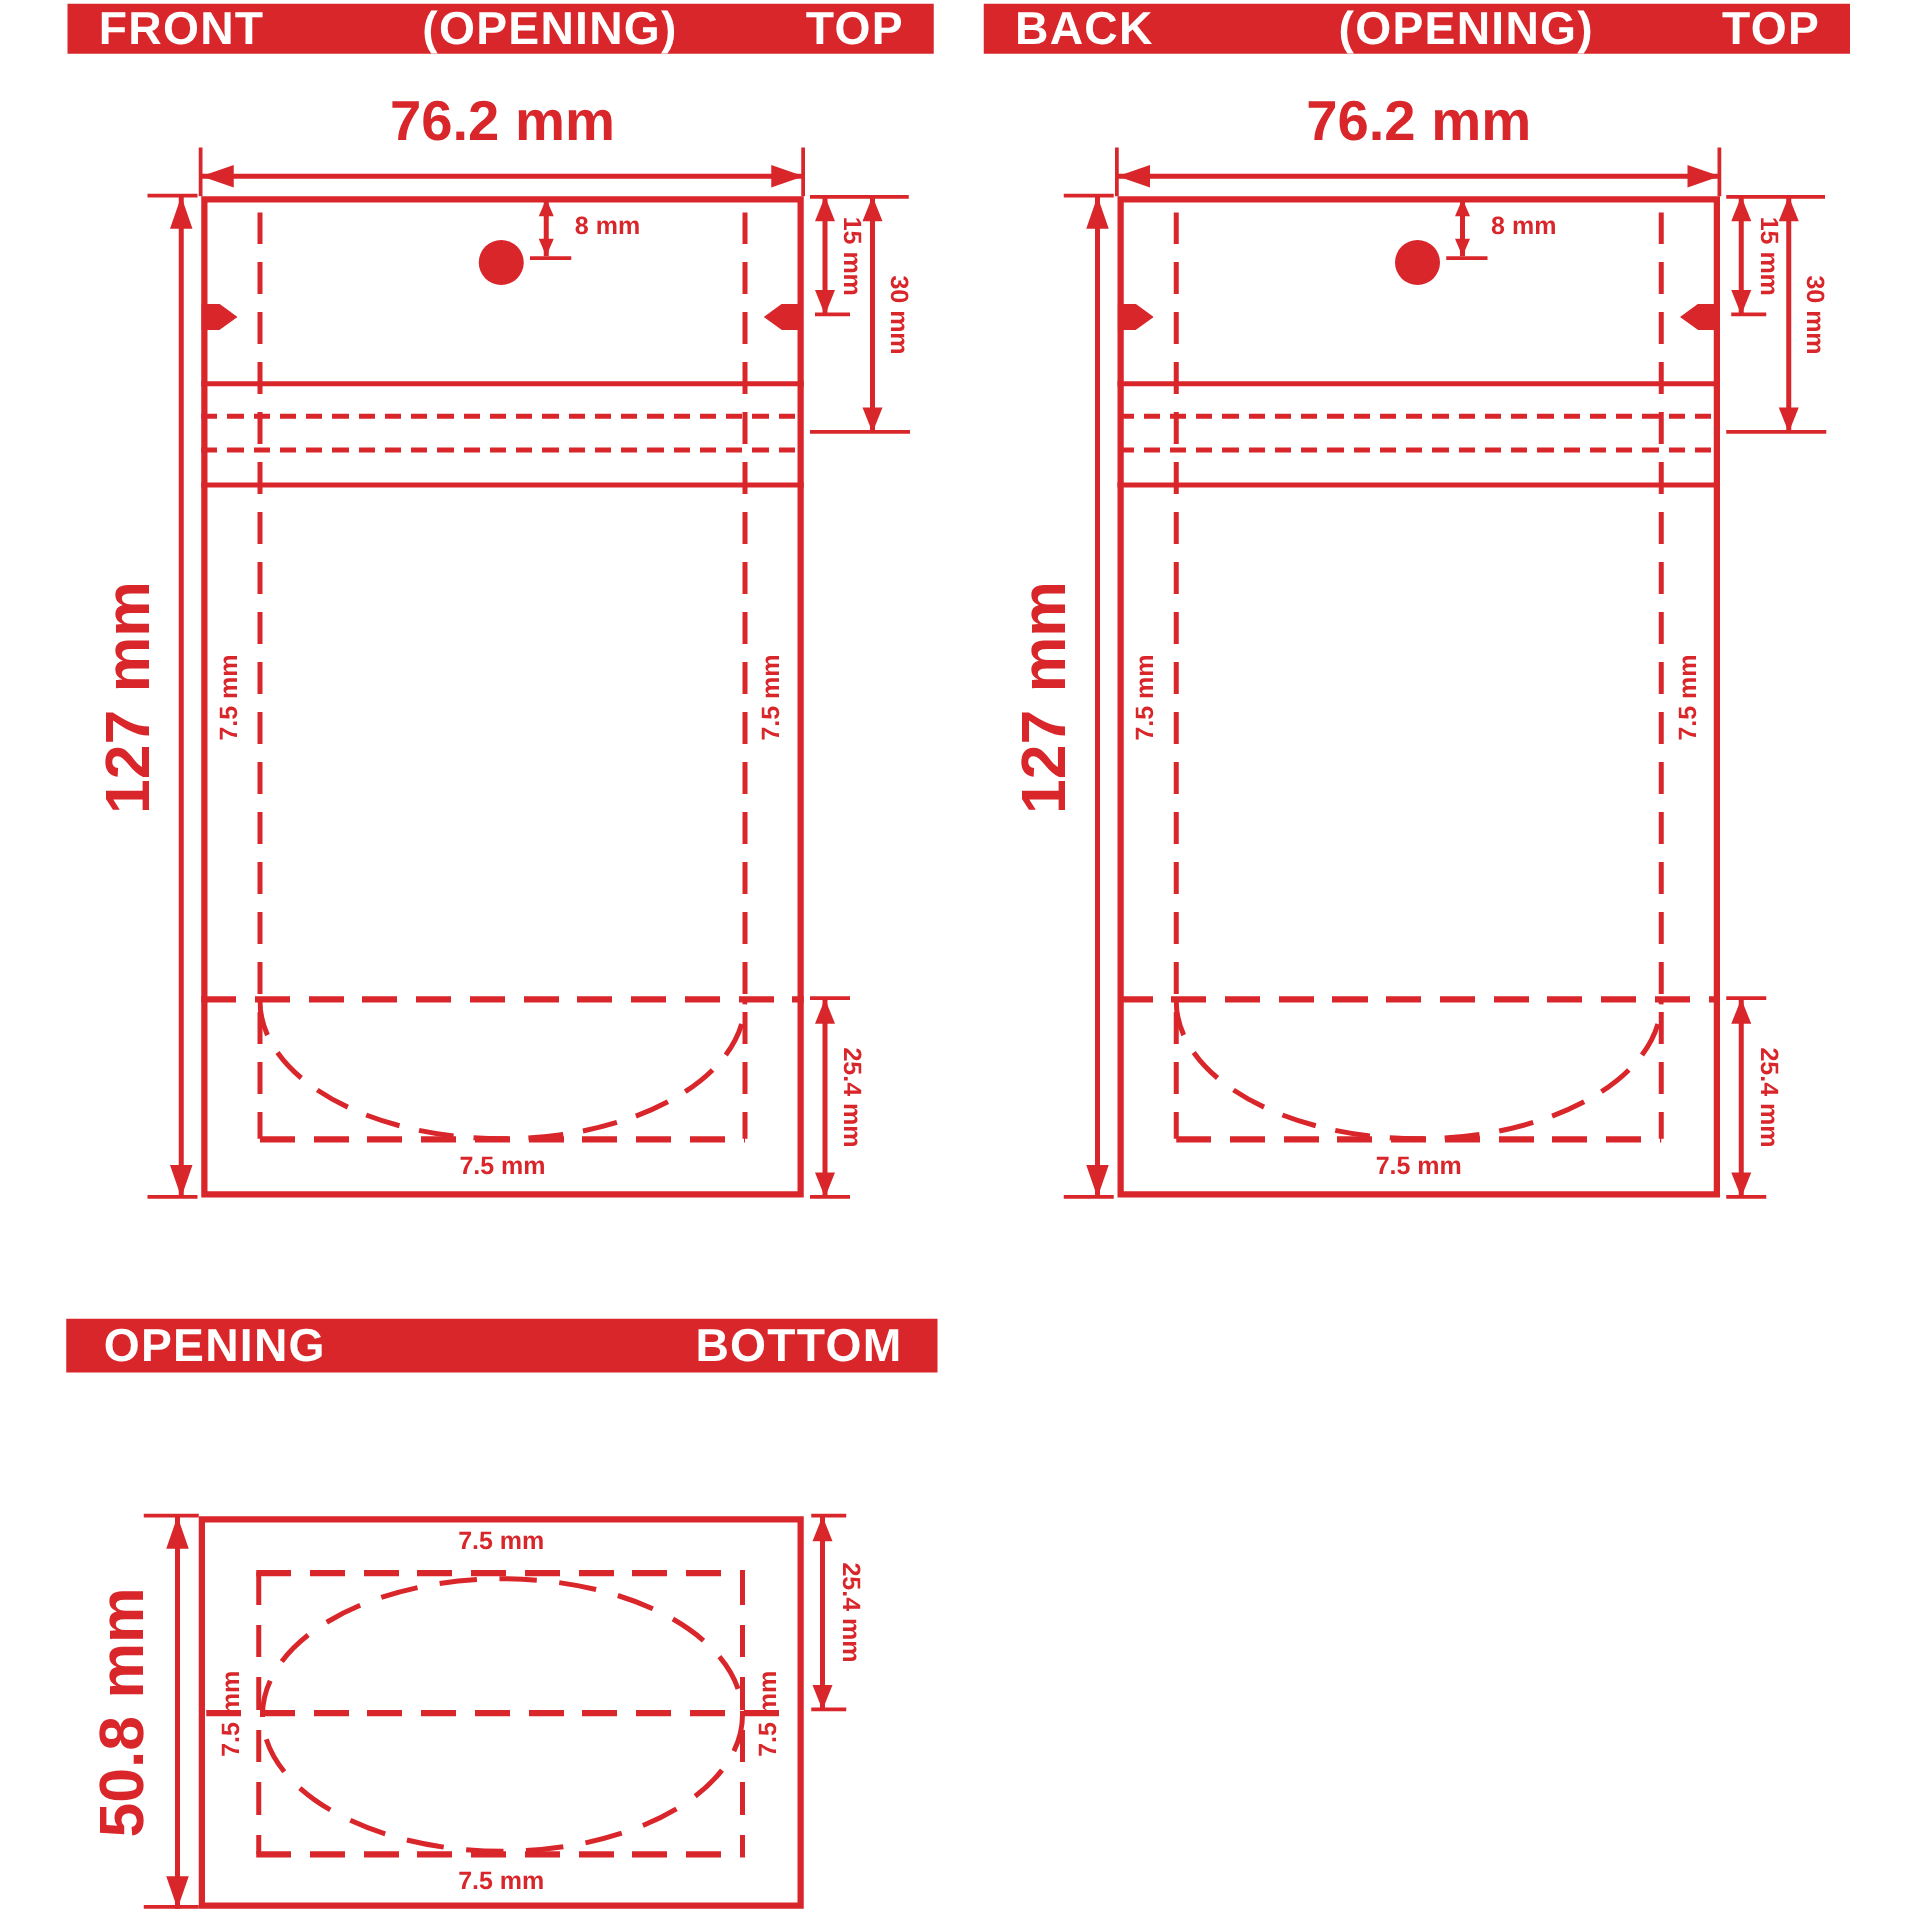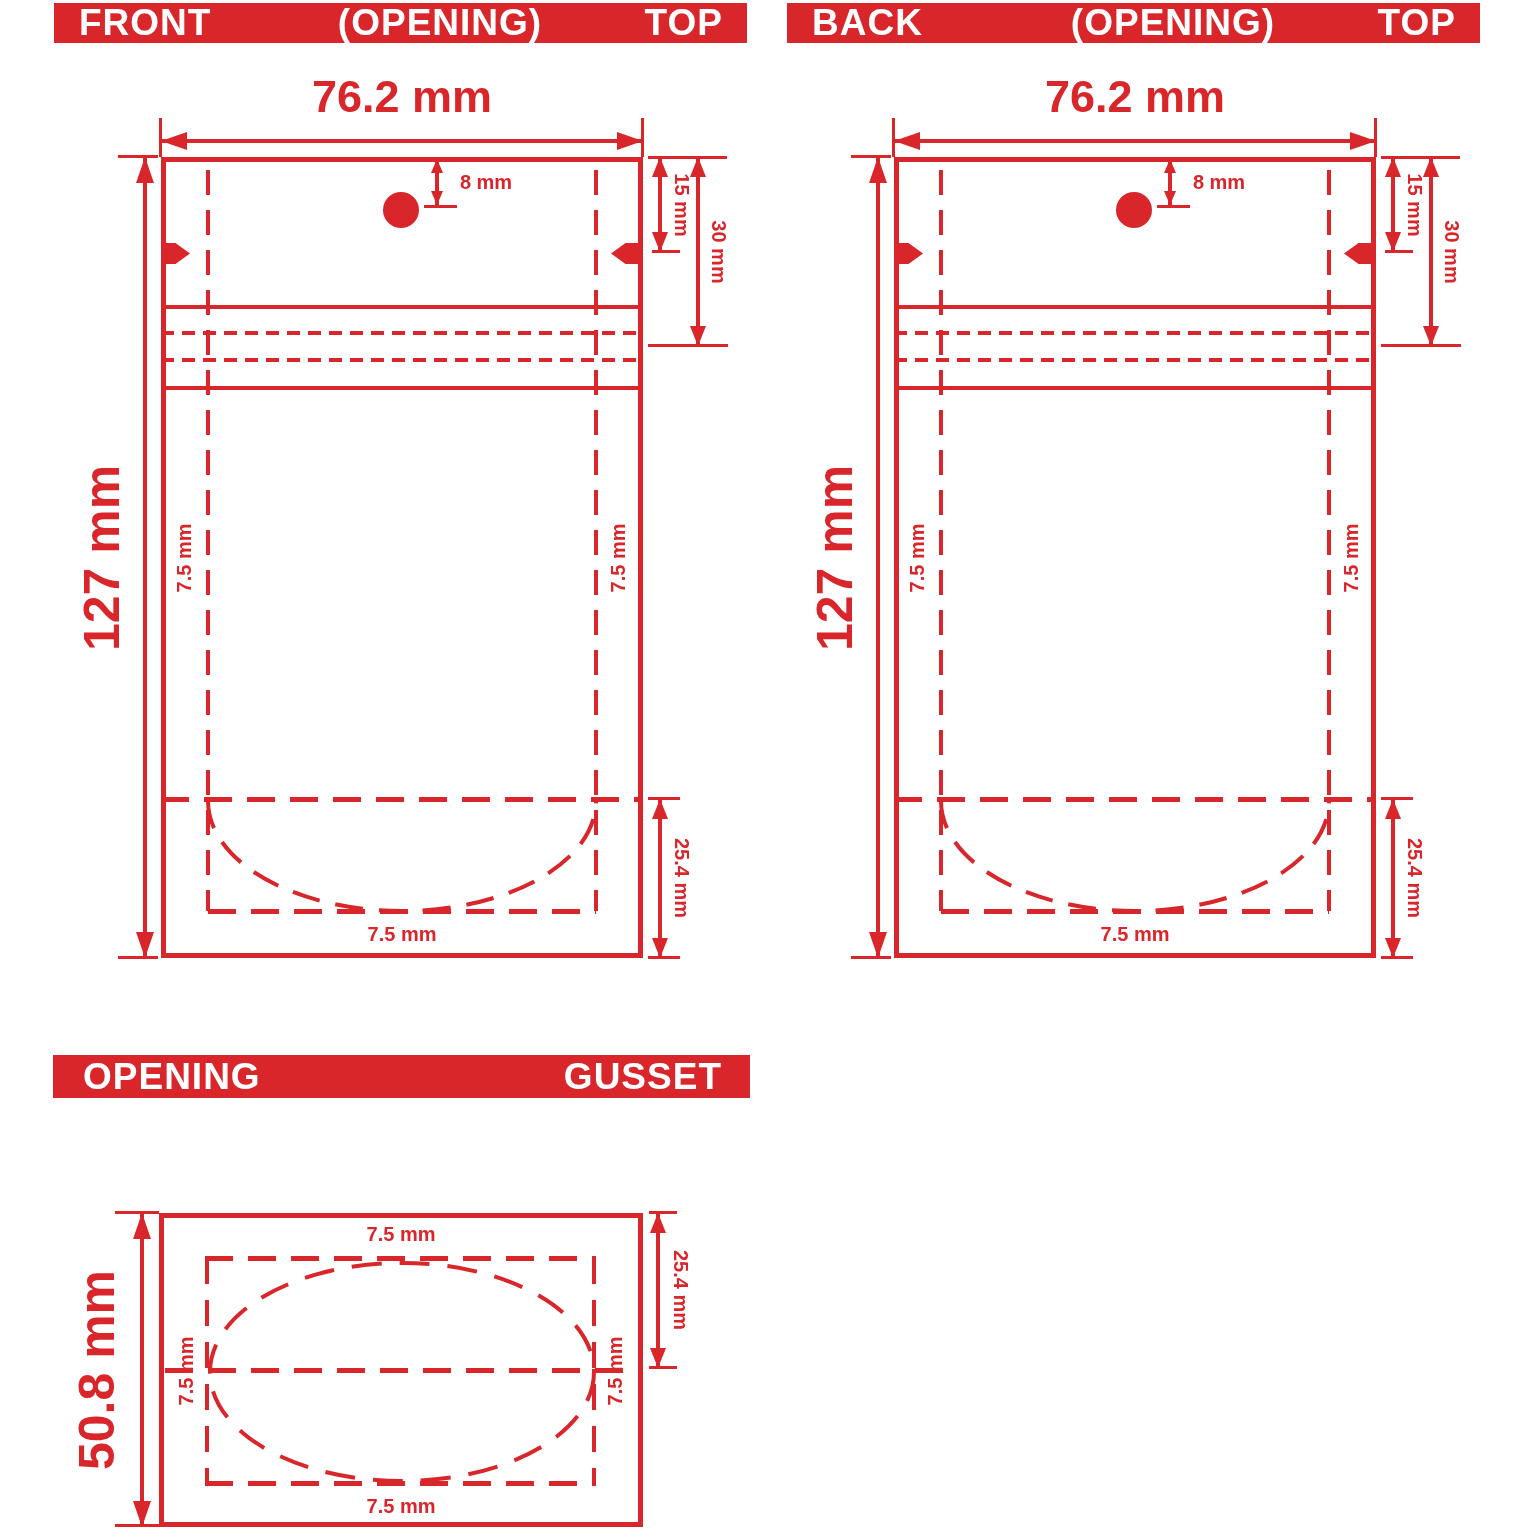--- a/index.html
+++ b/index.html
@@ -163,21 +163,21 @@
 
     <div class="ht" style="left:594px;top:797px;width:32px"></div>
     <div class="ht" style="left:594px;top:956px;width:32px"></div>
     <div class="vdim" style="left:604px;top:799px;height:159px"></div>
     <div class="lbl sm cw" style="left:627px;top:878px">25.4 mm</div>
   </section>
 
   <section class="gusset-sec">
     <div class="bar" style="left:0;top:5px;width:697px;height:43px">
       <span class="bar-t" style="left:30px">OPENING</span>
-      <span class="bar-t" style="right:28px">GUSSET</span>
+      <span class="bar-t" style="right:28px">BOTTOM</span>
     </div>
 
     <div class="rect" style="left:106px;top:163px;width:484px;height:314px"></div>
 
     <div class="dashhl" style="left:152px;top:206px;width:391px"></div>
     <div class="dashhl" style="left:152px;top:431px;width:391px"></div>
     <div class="dashvl" style="left:152px;top:208px;height:225px"></div>
     <div class="dashvl" style="left:539px;top:208px;height:225px"></div>
 
     <svg style="left:152px;top:208px" width="395" height="229" viewBox="0 0 395 229">

